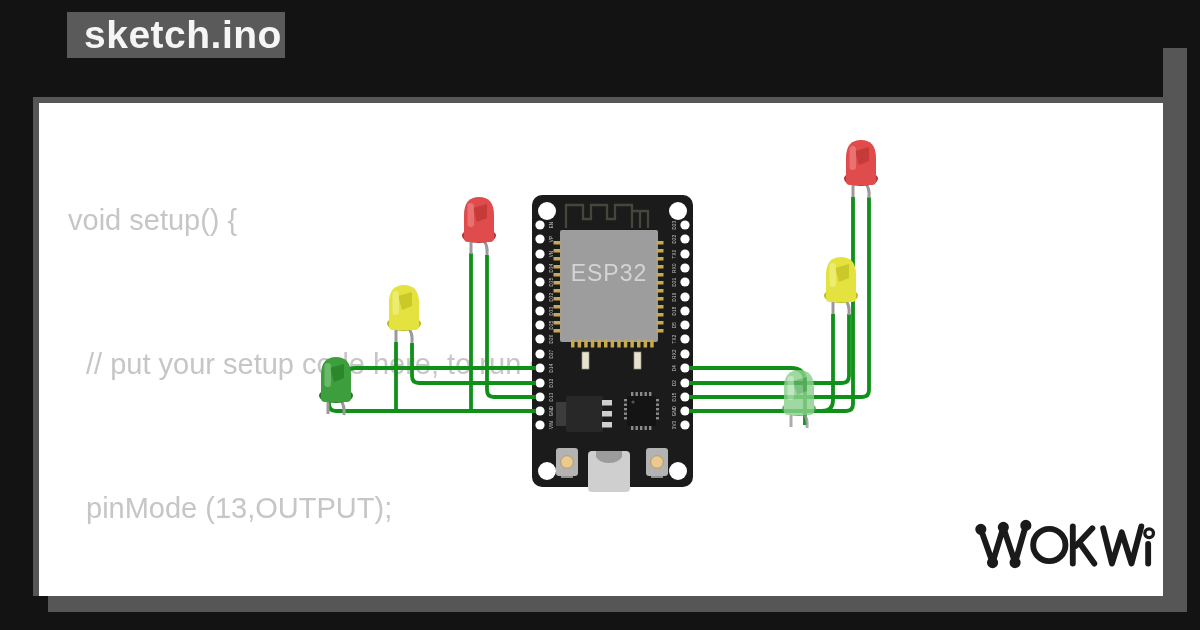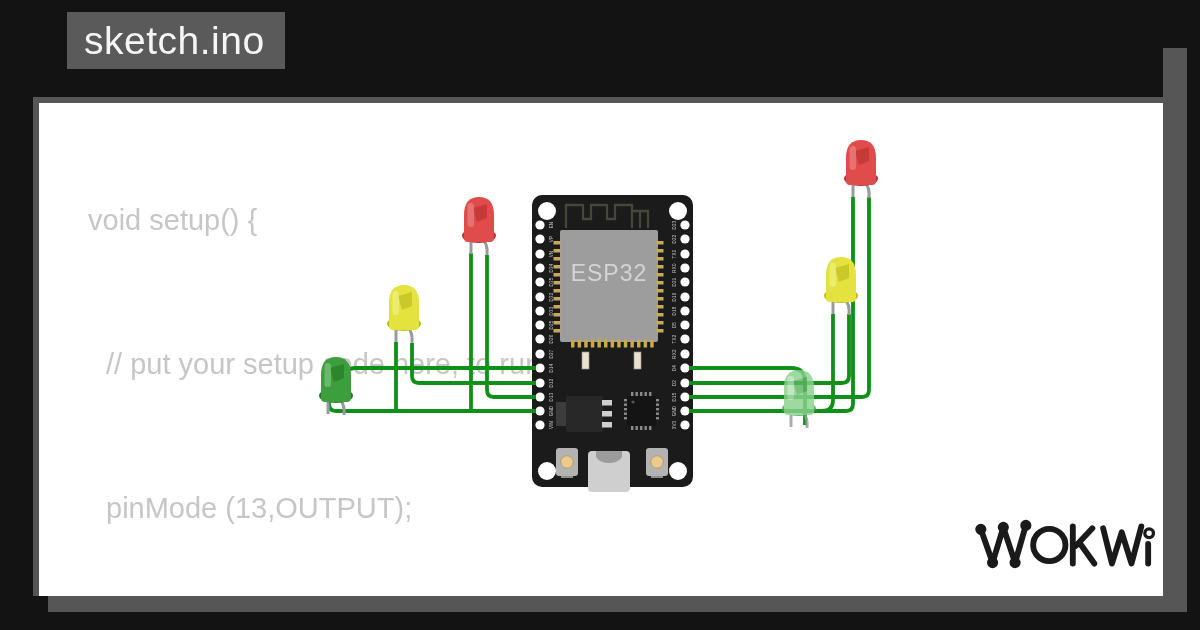--- a/index.html
+++ b/index.html
@@ -2,26 +2,26 @@
 <html style="--frame_bg: #131313; --shadow: #565656; --page_bg: #ffffff; --tab_bg: #5a5a5a; --tab_text: #f5f5f5; --code_text: #c6c6c6; --wire: #0f9018; --board: #1b1b1b; --chip: #9d9d9d; --chip_text: #d4d4d4; --gold: #c7a94f; --hole: #ffffff; --leg: #9a9a9a; --logo: #1a1a1a; --led_red_main: #e04b4b; --led_red_dark: #b93131; --led_red_light: #f29191; --led_yellow_main: #e3e23e; --led_yellow_dark: #bdbc1f; --led_yellow_light: #f4f49a; --led_green_main: #3d9e3d; --led_green_dark: #237a23; --led_green_light: #8fd08f; --led_green2_main: #8ad18d; --led_green2_dark: #4aa54e; --led_green2_light: #d2f0d3;"><head>
 <meta charset="utf-8">
 <style>
   html,body{margin:0;padding:0;background:#131313;}
   .stage{position:relative;width:1200px;height:630px;overflow:hidden;
          font-family:"Liberation Sans",sans-serif;background:var(--frame_bg,#131313);}
   .shadow-right{position:absolute;left:1163px;top:48px;width:24px;height:564px;background:var(--shadow,#565656);}
   .shadow-bottom{position:absolute;left:48px;top:596px;width:1139px;height:16px;background:var(--shadow,#565656);}
   .page{position:absolute;left:33px;top:97px;width:1130px;height:499px;background:var(--page_bg,#fff);
         border-top:6px solid var(--shadow,#565656);border-left:6px solid var(--shadow,#565656);box-sizing:border-box;}
-  .tab{position:absolute;left:67px;top:12px;width:218px;height:57px;background:var(--tab_bg,#5a5a5a);
+  .tab{position:absolute;left:67px;top:12px;width:218px;height:46px;background:var(--tab_bg,#5a5a5a);
        color:var(--tab_text,#f5f5f5);font-size:39px;display:flex;align-items:center;
-       padding-left:17px;box-sizing:border-box;letter-spacing:0.5px;}
+       padding-left:17px;box-sizing:border-box;letter-spacing:0.5px;font-weight:bold;}
   .code{position:absolute;left:68px;top:100px;font-size:29px;line-height:48px;
         color:var(--code_text,#c6c6c6);white-space:pre;}
-  .code-line{display:block;margin-left:20px;}
+  .code-line{display:block;}
   .code-line:nth-child(2),.code-line:nth-child(3){padding-left:18px;}
   .code-line:nth-child(n+4){padding-left:27px;}
   .circuit{position:absolute;left:0;top:0;}
   .logo{position:absolute;left:973px;top:514px;color:var(--logo,#1a1a1a);}
   .wire{stroke:var(--wire,#0f9018);stroke-width:3.8;fill:none;}
   .leg{stroke:var(--leg,#9a9a9a);stroke-width:3;fill:none;}
   .bulb-flange{fill:var(--d);}
   .bulb-main{fill:var(--m);}
   .bulb-shade{fill:var(--d);opacity:.65;}
   .bulb-hl{fill:var(--l);opacity:.55;}

